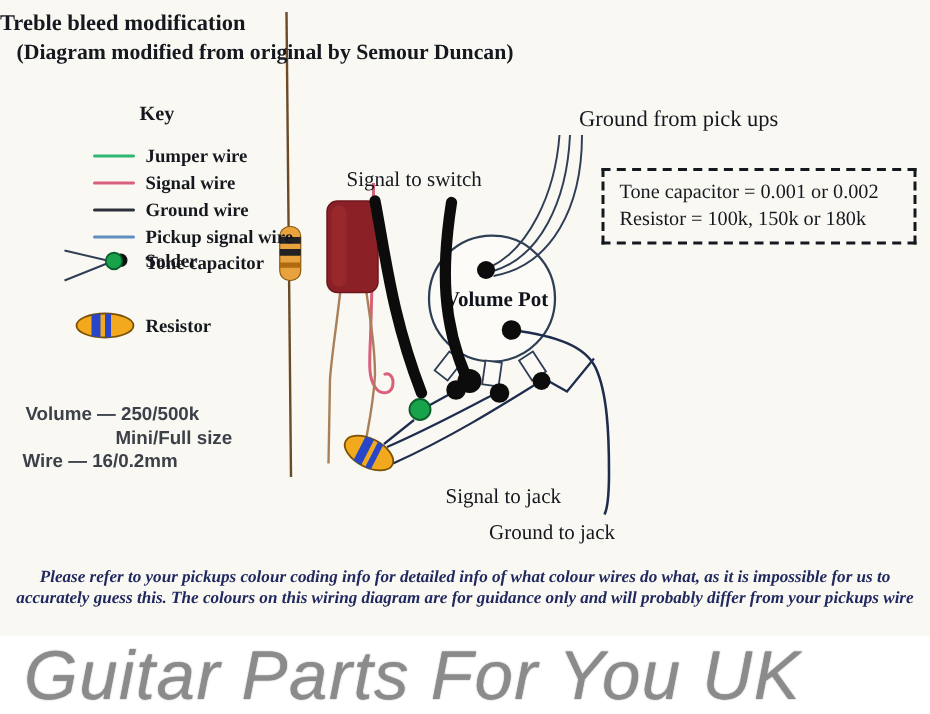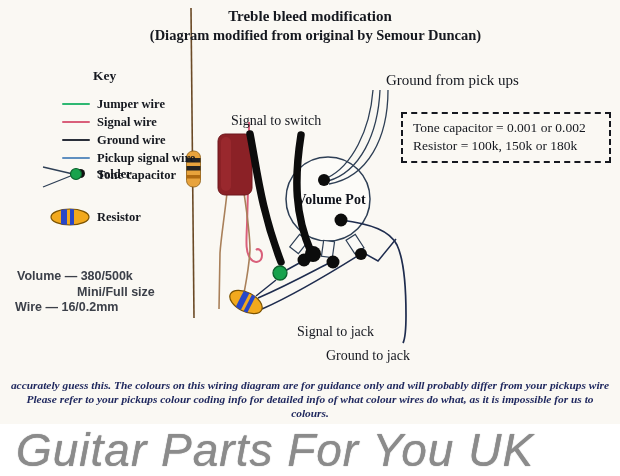--- a/index.html
+++ b/index.html
@@ -1,21 +1,21 @@
 <!DOCTYPE html>
 <html><head>
 <meta charset="utf-8">
 <style>
   html,body{margin:0;padding:0;background:#fff;}
   .page{position:relative;width:620px;height:476px;background:#fbfaf6;overflow:hidden;
         font-family:"Liberation Serif",serif;color:#15181f;}
   .photo-tint{position:absolute;left:0;top:0;width:620px;height:424px;background:#faf8f3;}
   .bottom-strip{position:absolute;left:0;top:424px;width:620px;height:52px;background:#ffffff;}
   .abs{position:absolute;}
-  .title-block{left:0;top:8px;width:620px;text-align:center;font-weight:700;}
+  .title-block{left:0;top:8px;width:620px;font-weight:700;}
   .title-l1{font-size:15px;}
   .title-l2{font-size:14.5px;margin-top:2px;margin-left:11px;}
   .diagram-label{font-size:14px;white-space:nowrap;}
   .note-box{left:401px;top:112px;width:188px;border:2.5px dashed #15181f;
             padding:5px 8px 6px 10px;font-size:13.5px;line-height:18px;background:transparent;}
   .key-block{left:40px;top:68px;width:190px;}
   .key-heading{position:absolute;left:53px;top:0;font-weight:700;font-size:13.5px;}
   .krow{position:absolute;left:0;height:14px;width:190px;text-align:center;}
   .krow .klabel{position:absolute;left:57px;top:0;font-weight:700;font-size:12.5px;white-space:nowrap;}
   .kline{position:absolute;left:22px;top:6px;width:28px;height:2.2px;border-radius:1px;}
@@ -162,24 +162,23 @@
   <div class="abs txt diagram-label" style="left:231px;top:113px;">Signal to switch</div>
   <div class="abs txt diagram-label" style="left:386px;top:72px;font-size:15px;">Ground from pick ups</div>
   <div class="abs txt diagram-label" style="left:297px;top:324px;">Signal to jack</div>
   <div class="abs txt diagram-label" style="left:326px;top:348px;">Ground to jack</div>
 
   <div class="abs txt note-box">
     <div>Tone capacitor = 0.001 or 0.002</div>
     <div>Resistor = 100k, 150k or 180k</div>
   </div>
 
-  <div class="abs txt specs" style="left:17px;top:269px;">Volume — 380/500k</div>
+  <div class="abs txt specs" style="left:17px;top:269px;">Volume — 250/500k</div>
   <div class="abs txt specs" style="left:77px;top:285px;">Mini/Full size</div>
   <div class="abs txt specs" style="left:15px;top:300px;">Wire — 16/0.2mm</div>
 
   <div class="abs txt disclaimer">
+    <div>Please refer to your pickups colour coding info for detailed info of what colour wires do what, as it is impossible for us to</div>
     <div>accurately guess this.  The colours on this wiring diagram are for guidance only and will probably differ from your pickups wire</div>
-    <div>Please refer to your pickups colour coding info for detailed info of what colour wires do what, as it is impossible for us to</div>
-    <div>colours.</div>
   </div>
 
   <div class="abs txt watermark">Guitar Parts For You UK</div>
 </div>
 
 </body></html>

